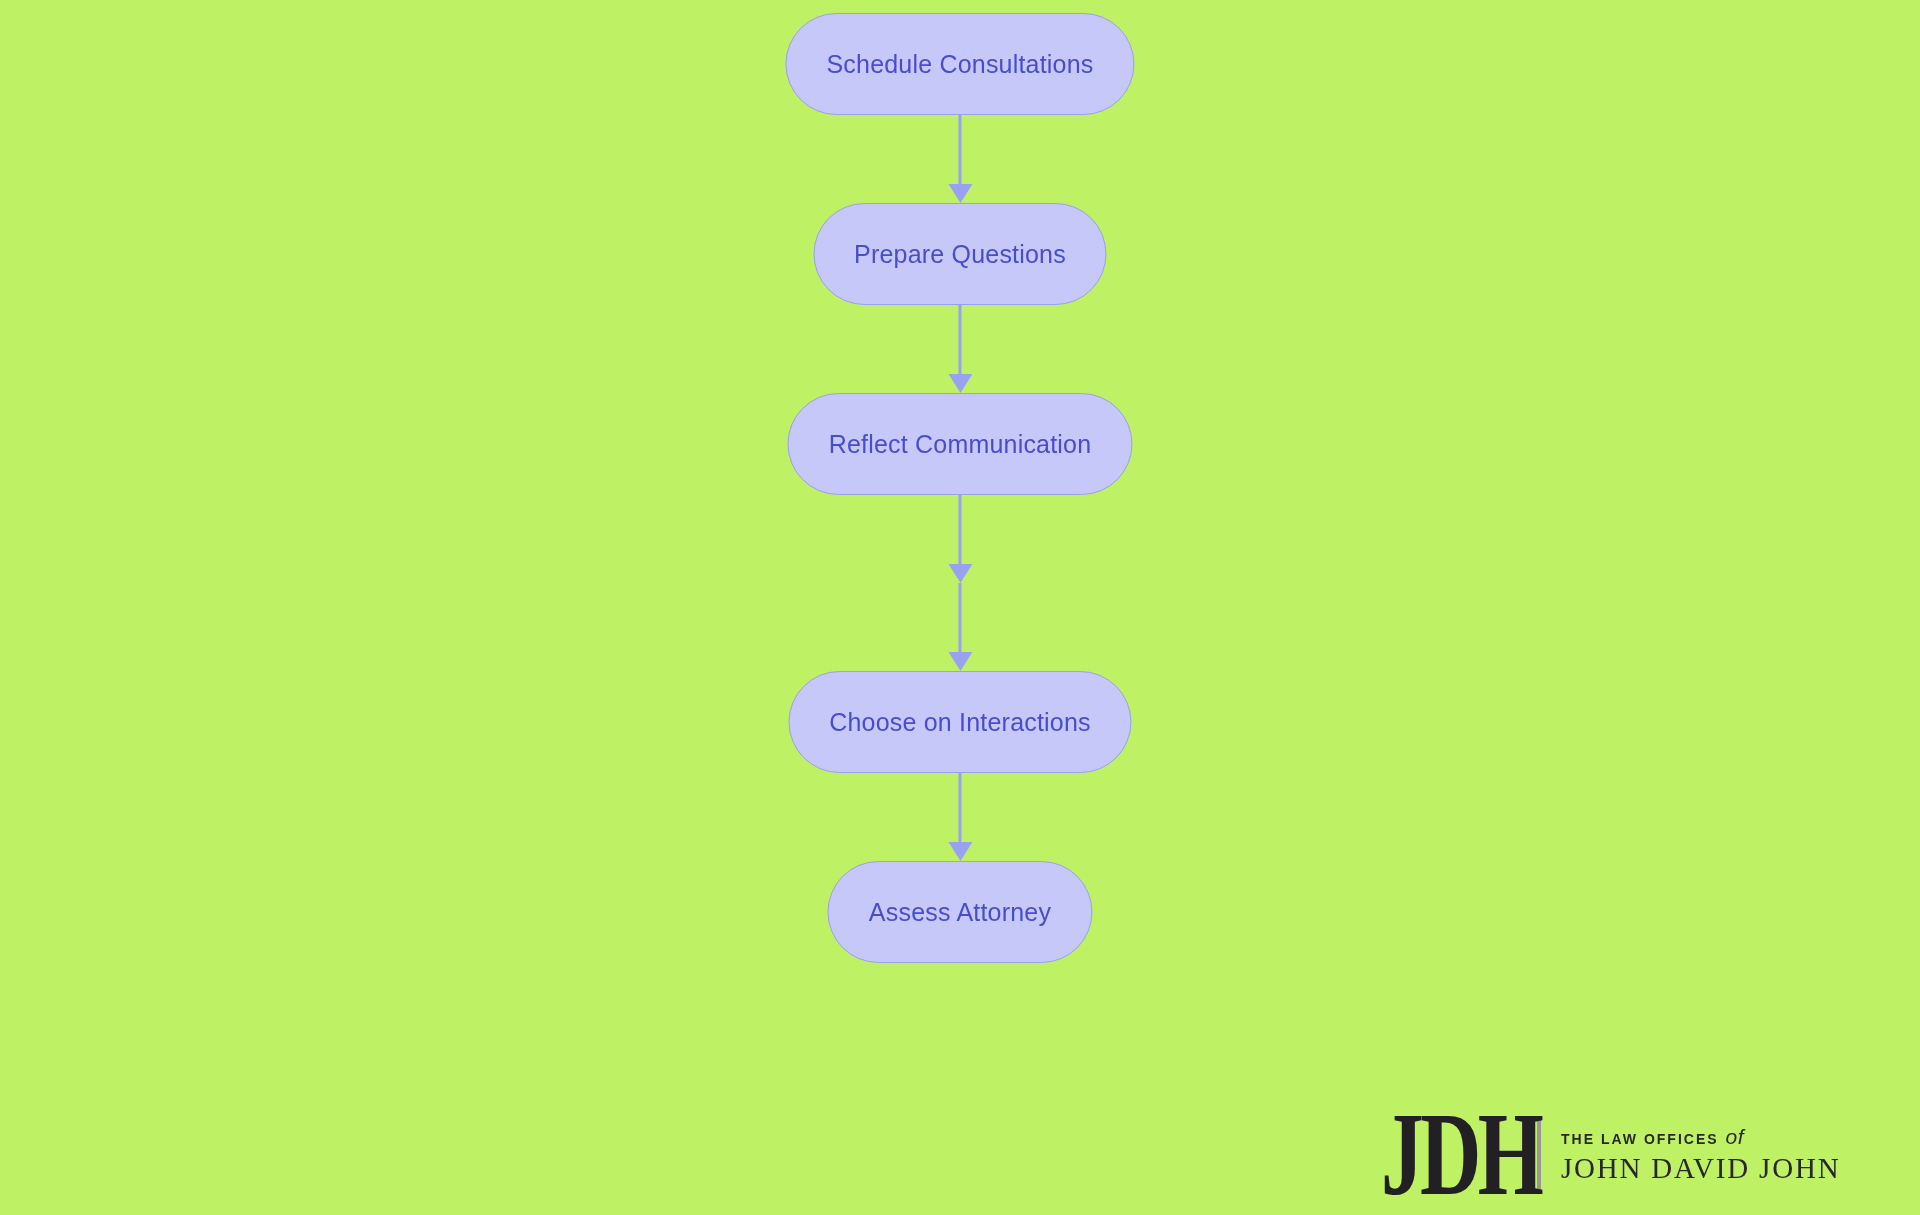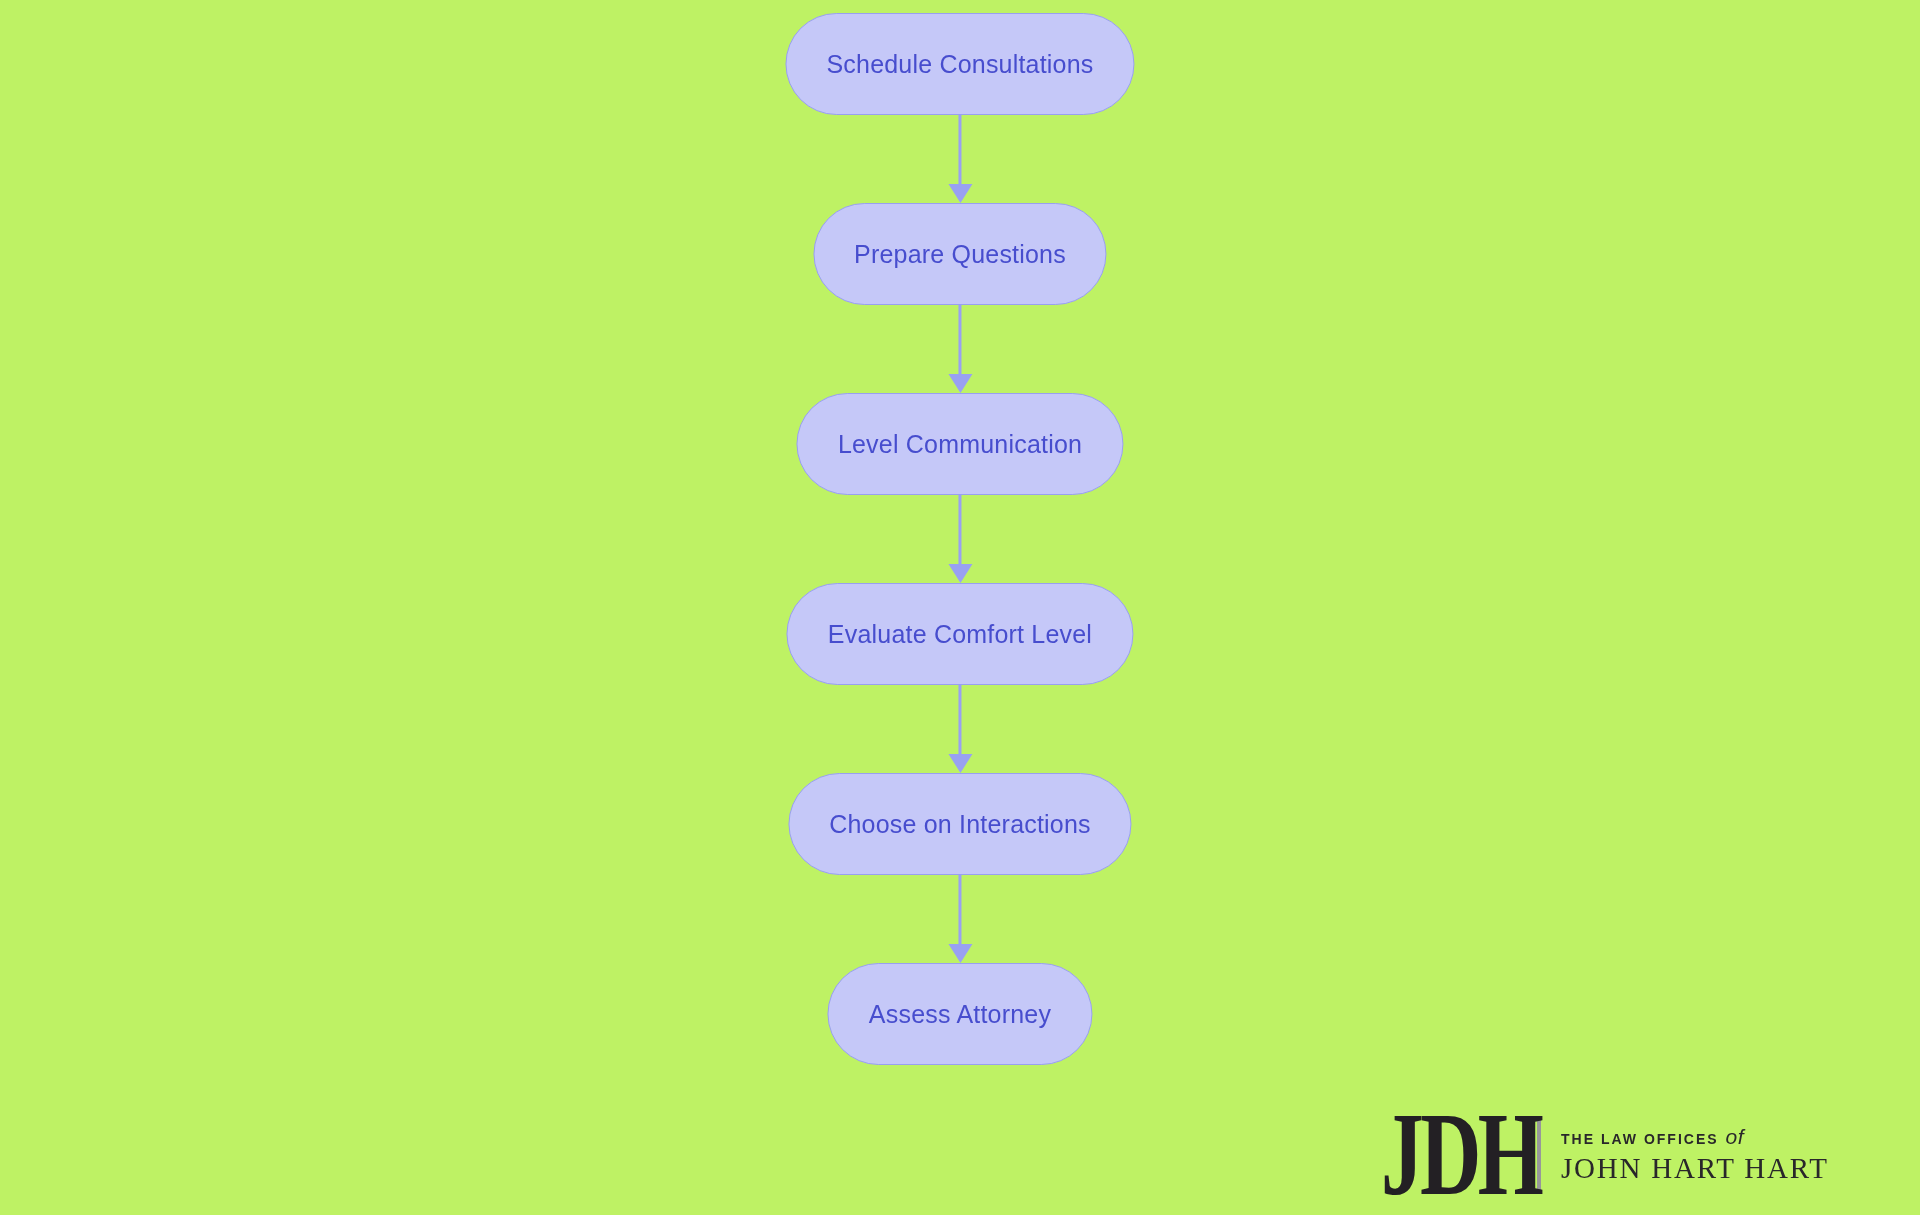--- a/index.html
+++ b/index.html
@@ -134,28 +134,27 @@
       <div class="head"></div>
     </div>
 
     <div class="node">Prepare Questions</div>
 
     <div class="arrow">
       <div class="shaft"></div>
       <div class="head"></div>
     </div>
 
-    <div class="node">Level Communication</div>
+    <div class="node">Reflect Communication</div>
 
     <div class="arrow">
       <div class="shaft"></div>
       <div class="head"></div>
     </div>
 
-    <div class="node">Evaluate Comfort Level</div>
 
     <div class="arrow">
       <div class="shaft"></div>
       <div class="head"></div>
     </div>
 
     <div class="node">Choose on Interactions</div>
 
     <div class="arrow">
       <div class="shaft"></div>
@@ -167,17 +166,17 @@
   </div>
 
   <div class="logo">
     <div class="monogram">JDH</div>
     <div class="divider"></div>
     <div class="logo-text">
       <div class="tagline-line">
         <span>THE LAW OFFICES</span>
         <span class="tagline-of">of</span>
       </div>
-      <div class="firm-name">JOHN HART HART</div>
+      <div class="firm-name">JOHN DAVID JOHN</div>
     </div>
   </div>
 
 </div>
 
 </body></html>

